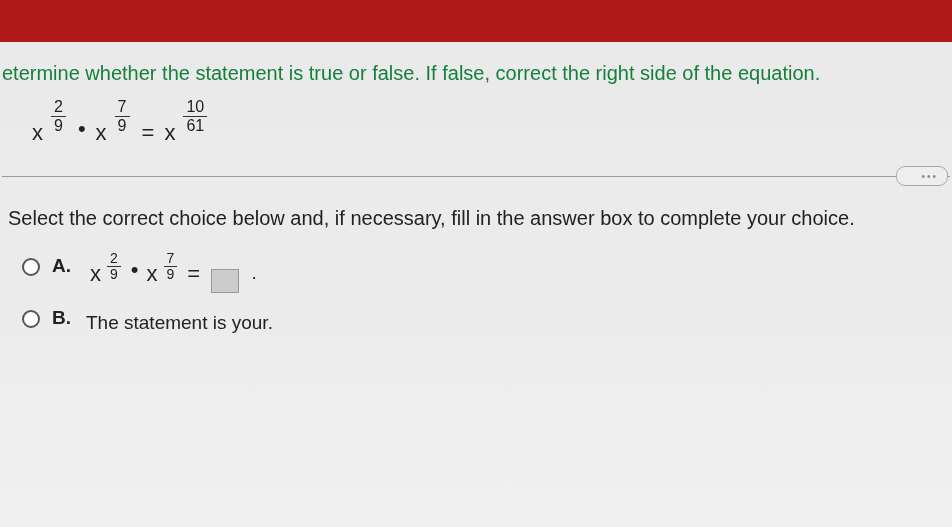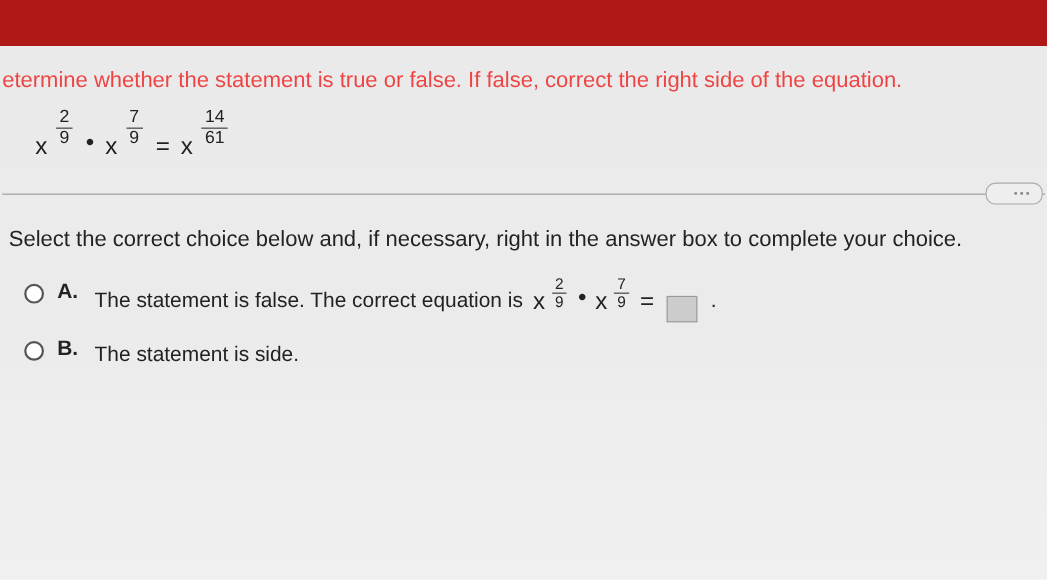--- a/index.html
+++ b/index.html
@@ -11,21 +11,21 @@
       overflow: hidden;
       position: relative;
     }
     .content {
       padding: 20px 2px 0 2px;
       margin-top: 42px;
       background: rgba(235,235,235,0.6);
     }
     .question-text {
       font-size: 20px;
-      color: #ef4444;
+      color: #15803d;
       margin-bottom: 25px;
       padding-left: 0;
     }
     .equation-area {
       padding-left: 30px;
       padding-bottom: 30px;
       border-bottom: 1px solid #999;
       margin-bottom: 10px;
       position: relative;
     }
@@ -138,36 +138,35 @@
       </span>
       <span class="dot">•</span>
       <span class="base">x</span>
       <span class="frac">
         <span class="num">7</span>
         <span class="den">9</span>
       </span>
       <span class="eq">=</span>
       <span class="base">x</span>
       <span class="frac">
-        <span class="num">14</span>
+        <span class="num">10</span>
         <span class="den">61</span>
       </span>
     </div>
     <span class="dots">•••</span>
   </div>
 
-  <div class="instruction">Select the correct choice below and, if necessary, right in the answer box to complete your choice.</div>
+  <div class="instruction">Select the correct choice below and, if necessary, fill in the answer box to complete your choice.</div>
 
   <div class="choices">
     <div class="choice">
       <div class="radio"></div>
       <div class="choice-label">A.</div>
       <div class="choice-body">
         <div>
-          <span>The statement is false. The correct equation is </span>
           <span class="inline-eq">
             <span class="base">x</span>
             <span class="frac">
               <span class="num">2</span>
               <span class="den">9</span>
             </span>
             <span class="dot">•</span>
             <span class="base">x</span>
             <span class="frac">
               <span class="num">7</span>
@@ -177,16 +176,16 @@
             <span class="answer-box"></span>
           </span>
           <span>.</span>
         </div>
       </div>
     </div>
 
     <div class="choice">
       <div class="radio"></div>
       <div class="choice-label">B.</div>
-      <div class="choice-body">The statement is side.</div>
+      <div class="choice-body">The statement is your.</div>
     </div>
   </div>
 </div>
 
 </body></html>

